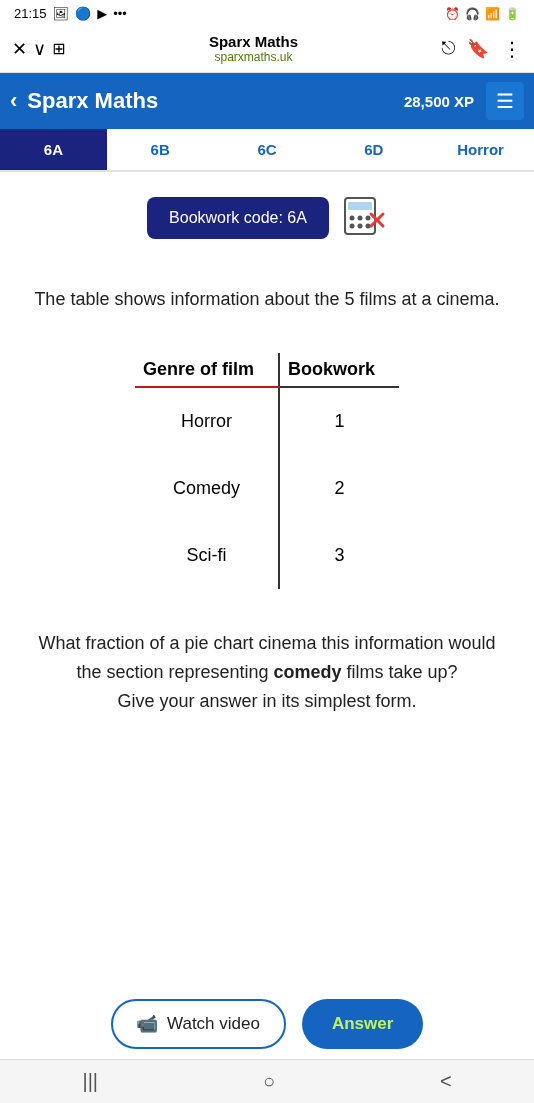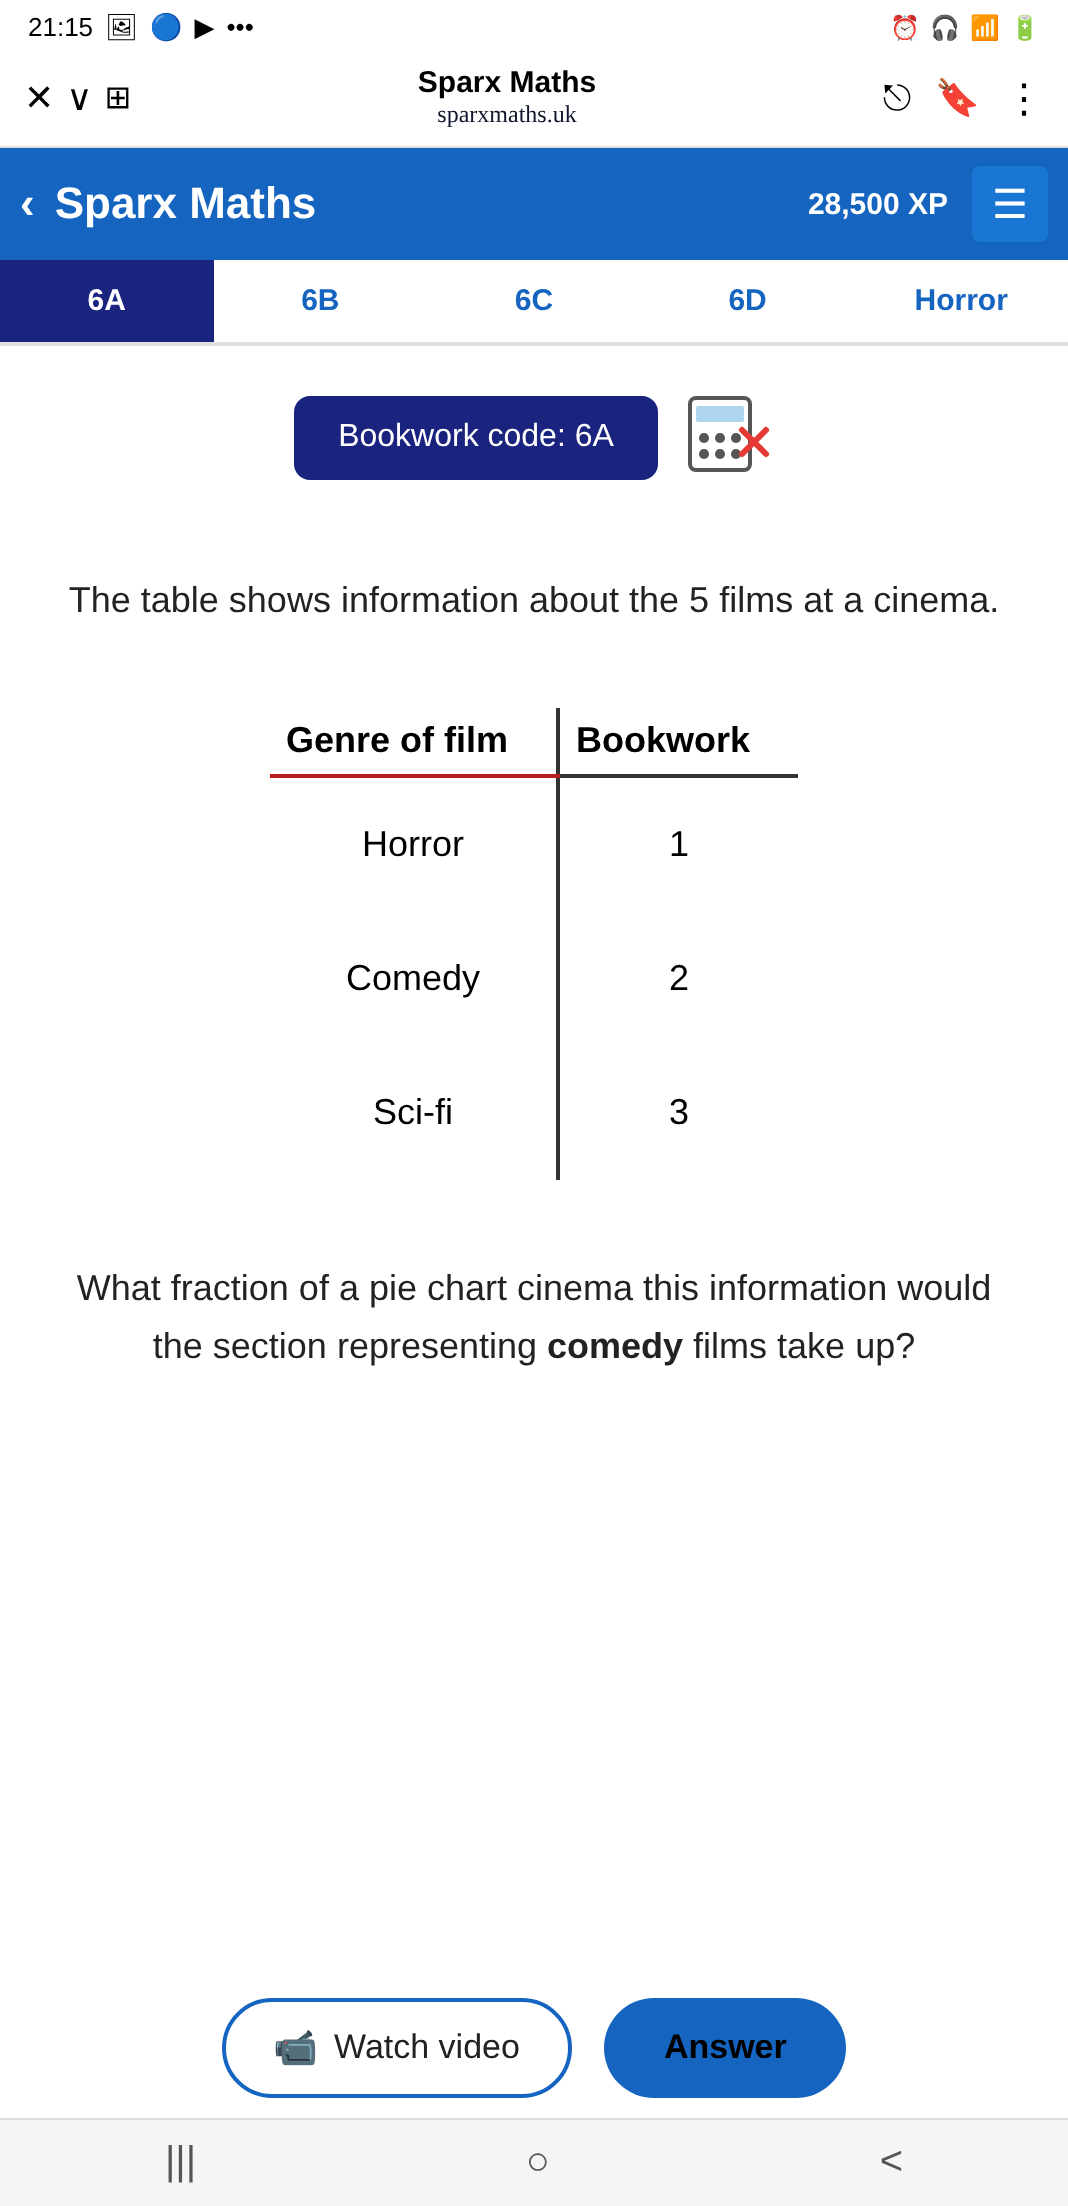--- a/index.html
+++ b/index.html
@@ -38,21 +38,21 @@
     }
     .browser-bar .nav-icons { display: flex; gap: 6px; align-items: center; }
     .browser-bar .url-bar {
       flex: 1;
       display: flex;
       flex-direction: column;
       align-items: center;
       font-size: 14px;
     }
     .browser-bar .url-bar .site-name { font-weight: 600; font-size: 15px; }
-    .browser-bar .url-bar .site-url { font-size: 12px; color: #0f172a; font-family: Liberation Serif, serif; }
+    .browser-bar .url-bar .site-url { font-size: 12px; color: #4d7c0f; }
     .browser-bar .action-icons { display: flex; gap: 12px; align-items: center; }
 
     
     .app-header {
       background: #1565c0;
       display: flex;
       align-items: center;
       padding: 0 10px;
       height: 56px;
     }
@@ -212,21 +212,21 @@
       font-size: 17px;
       font-weight: 500;
       cursor: pointer;
     }
     .watch-video-btn .video-icon {
       color: #1565c0;
       font-size: 18px;
     }
     .answer-btn {
       background: #1565c0;
-      color: #000000;
+      color: #bef264;
       border: none;
       border-radius: 30px;
       padding: 12px 30px;
       font-size: 17px;
       font-weight: 600;
       cursor: pointer;
     }
 
     
     .nav-bar {
@@ -350,20 +350,21 @@
       </tr>
       <tr>
         <td>Sci-fi</td>
         <td class="divider-col">3</td>
       </tr>
     </tbody>
   </table>
 
   <p class="question-body">
     <span>What fraction of a pie chart cinema this information would the section representing </span><strong>comedy</strong><span> films take up?</span><br>
+    <span>Give your answer in its simplest form.</span>
   </p>
 
 </div>
 
 <div class="bottom-bar">
   <button class="watch-video-btn">
     <span class="video-icon">📹</span>
     <span>Watch video</span>
   </button>
   <button class="answer-btn">

